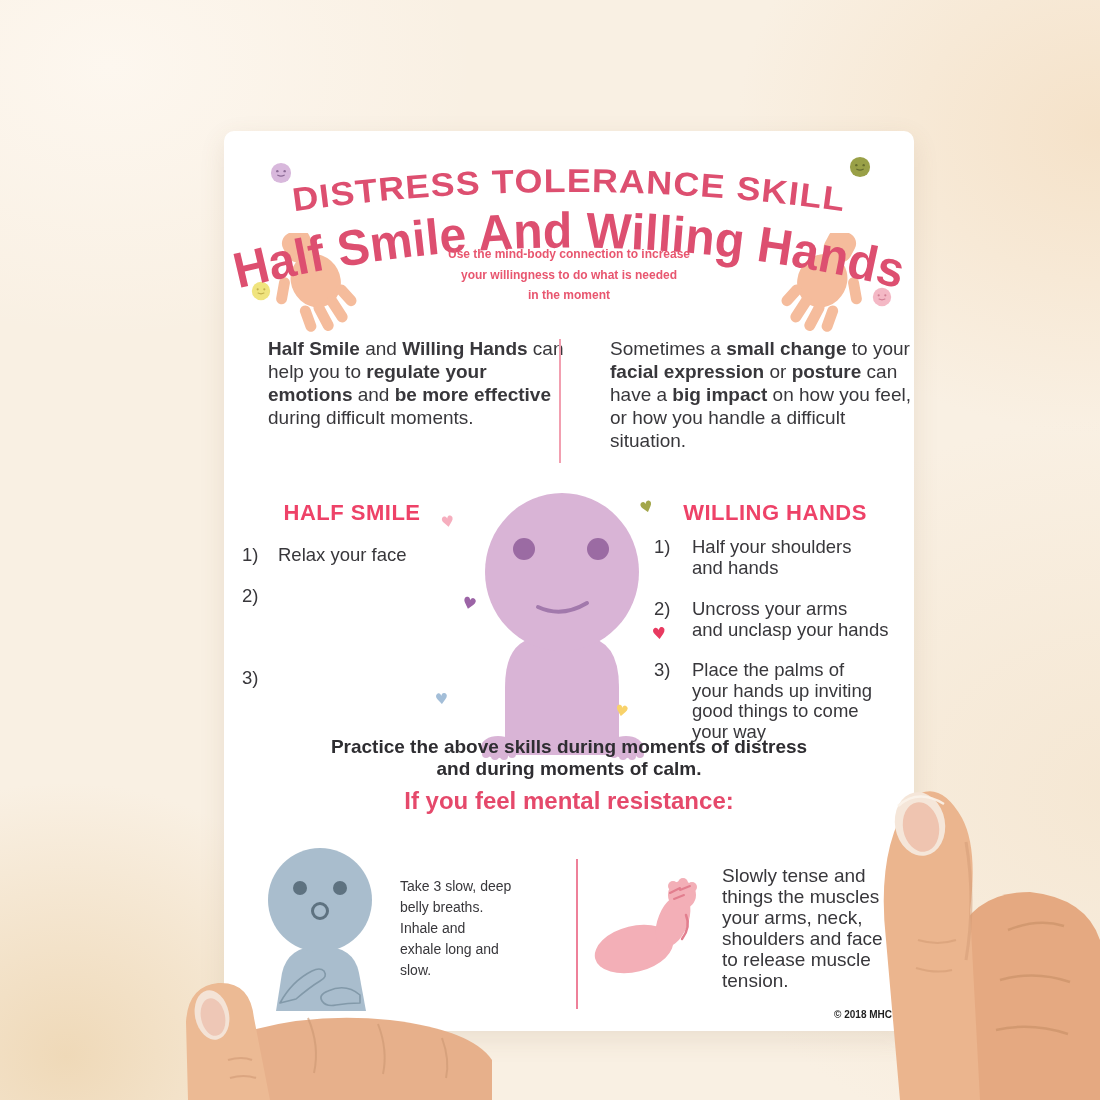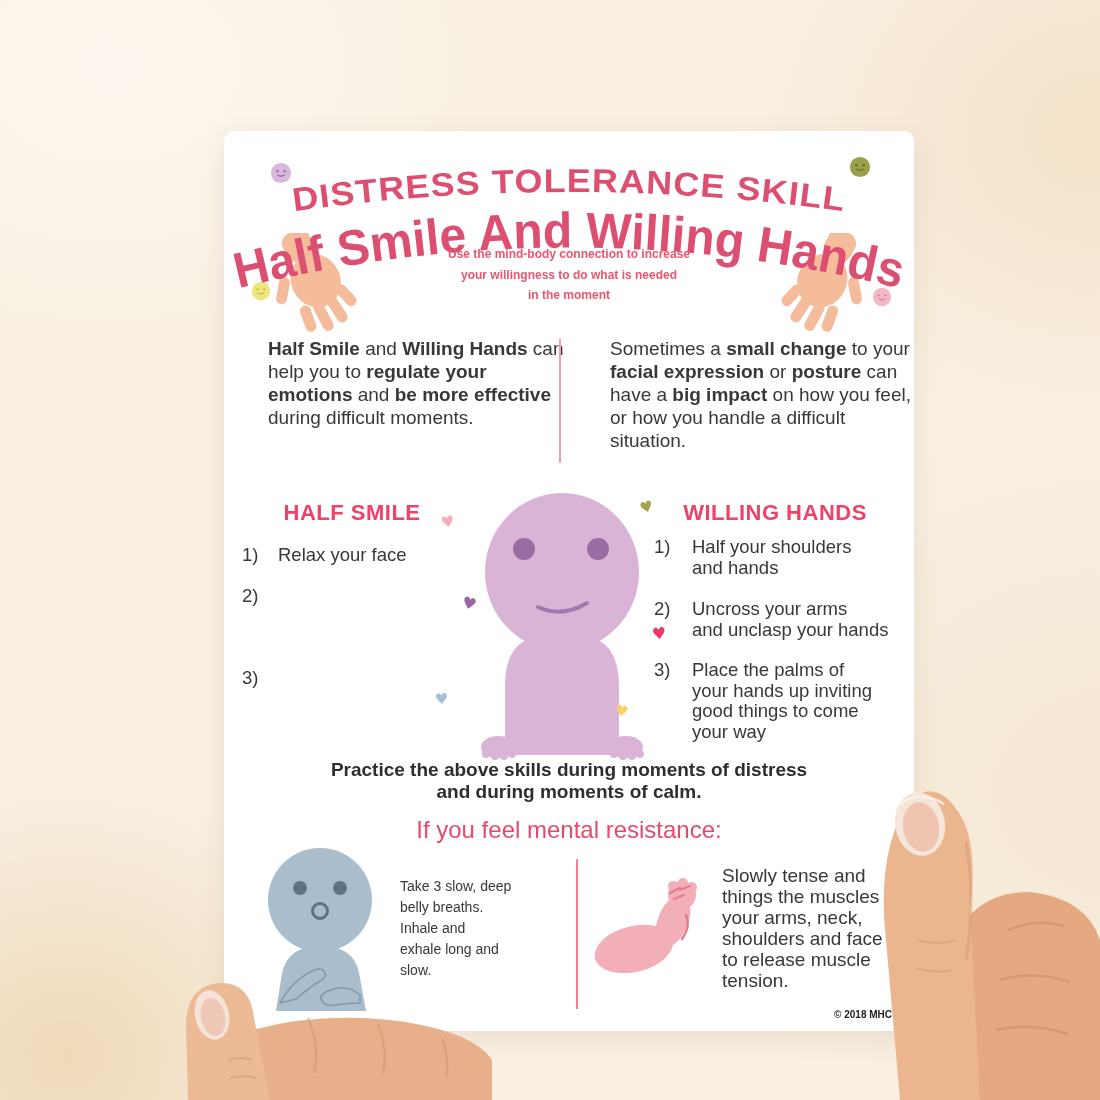--- a/index.html
+++ b/index.html
@@ -33,24 +33,24 @@
   
   .list-item{position:absolute;display:flex;color:#38373B;font-size:18.5px;line-height:20.5px;}
   .list-item .num{width:36px;flex:0 0 36px;}
   .hs{left:18px;}
   .wh{left:430px;}
   .wh .num{width:38px;flex:0 0 38px;}
   
   .heart{position:absolute;line-height:1;font-family:"DejaVu Sans",sans-serif;}
   .face{position:absolute;}
   
-  .practice{position:absolute;left:0;top:628px;width:690px;text-align:center;
+  .practice{position:absolute;left:0;top:605px;width:690px;text-align:center;
     color:#2E2D31;font-weight:bold;font-size:19px;line-height:22px;}
-  .resist-header{position:absolute;left:0;top:685px;width:690px;text-align:center;
-    color:#E5496B;font-weight:normal;font-size:24px;}
+  .resist-header{position:absolute;left:0;top:656px;width:690px;text-align:center;
+    color:#E5496B;font-weight:bold;font-size:24px;}
   .breath-text{position:absolute;left:176px;top:745px;width:185px;color:#38373B;font-size:14px;line-height:21px;}
   .tension-text{position:absolute;left:498px;top:734px;width:180px;color:#38373B;font-size:19px;line-height:21px;}
   .bottom-divider{position:absolute;left:352px;top:728px;width:2px;height:150px;background:#EE8099;}
   .copyright{position:absolute;right:22px;top:878px;font-size:10px;font-weight:bold;color:#1F1F1F;}
   .hand-photo{position:absolute;z-index:10;}
 </style>
 </head>
 <body>
 
 <div class="scene">

